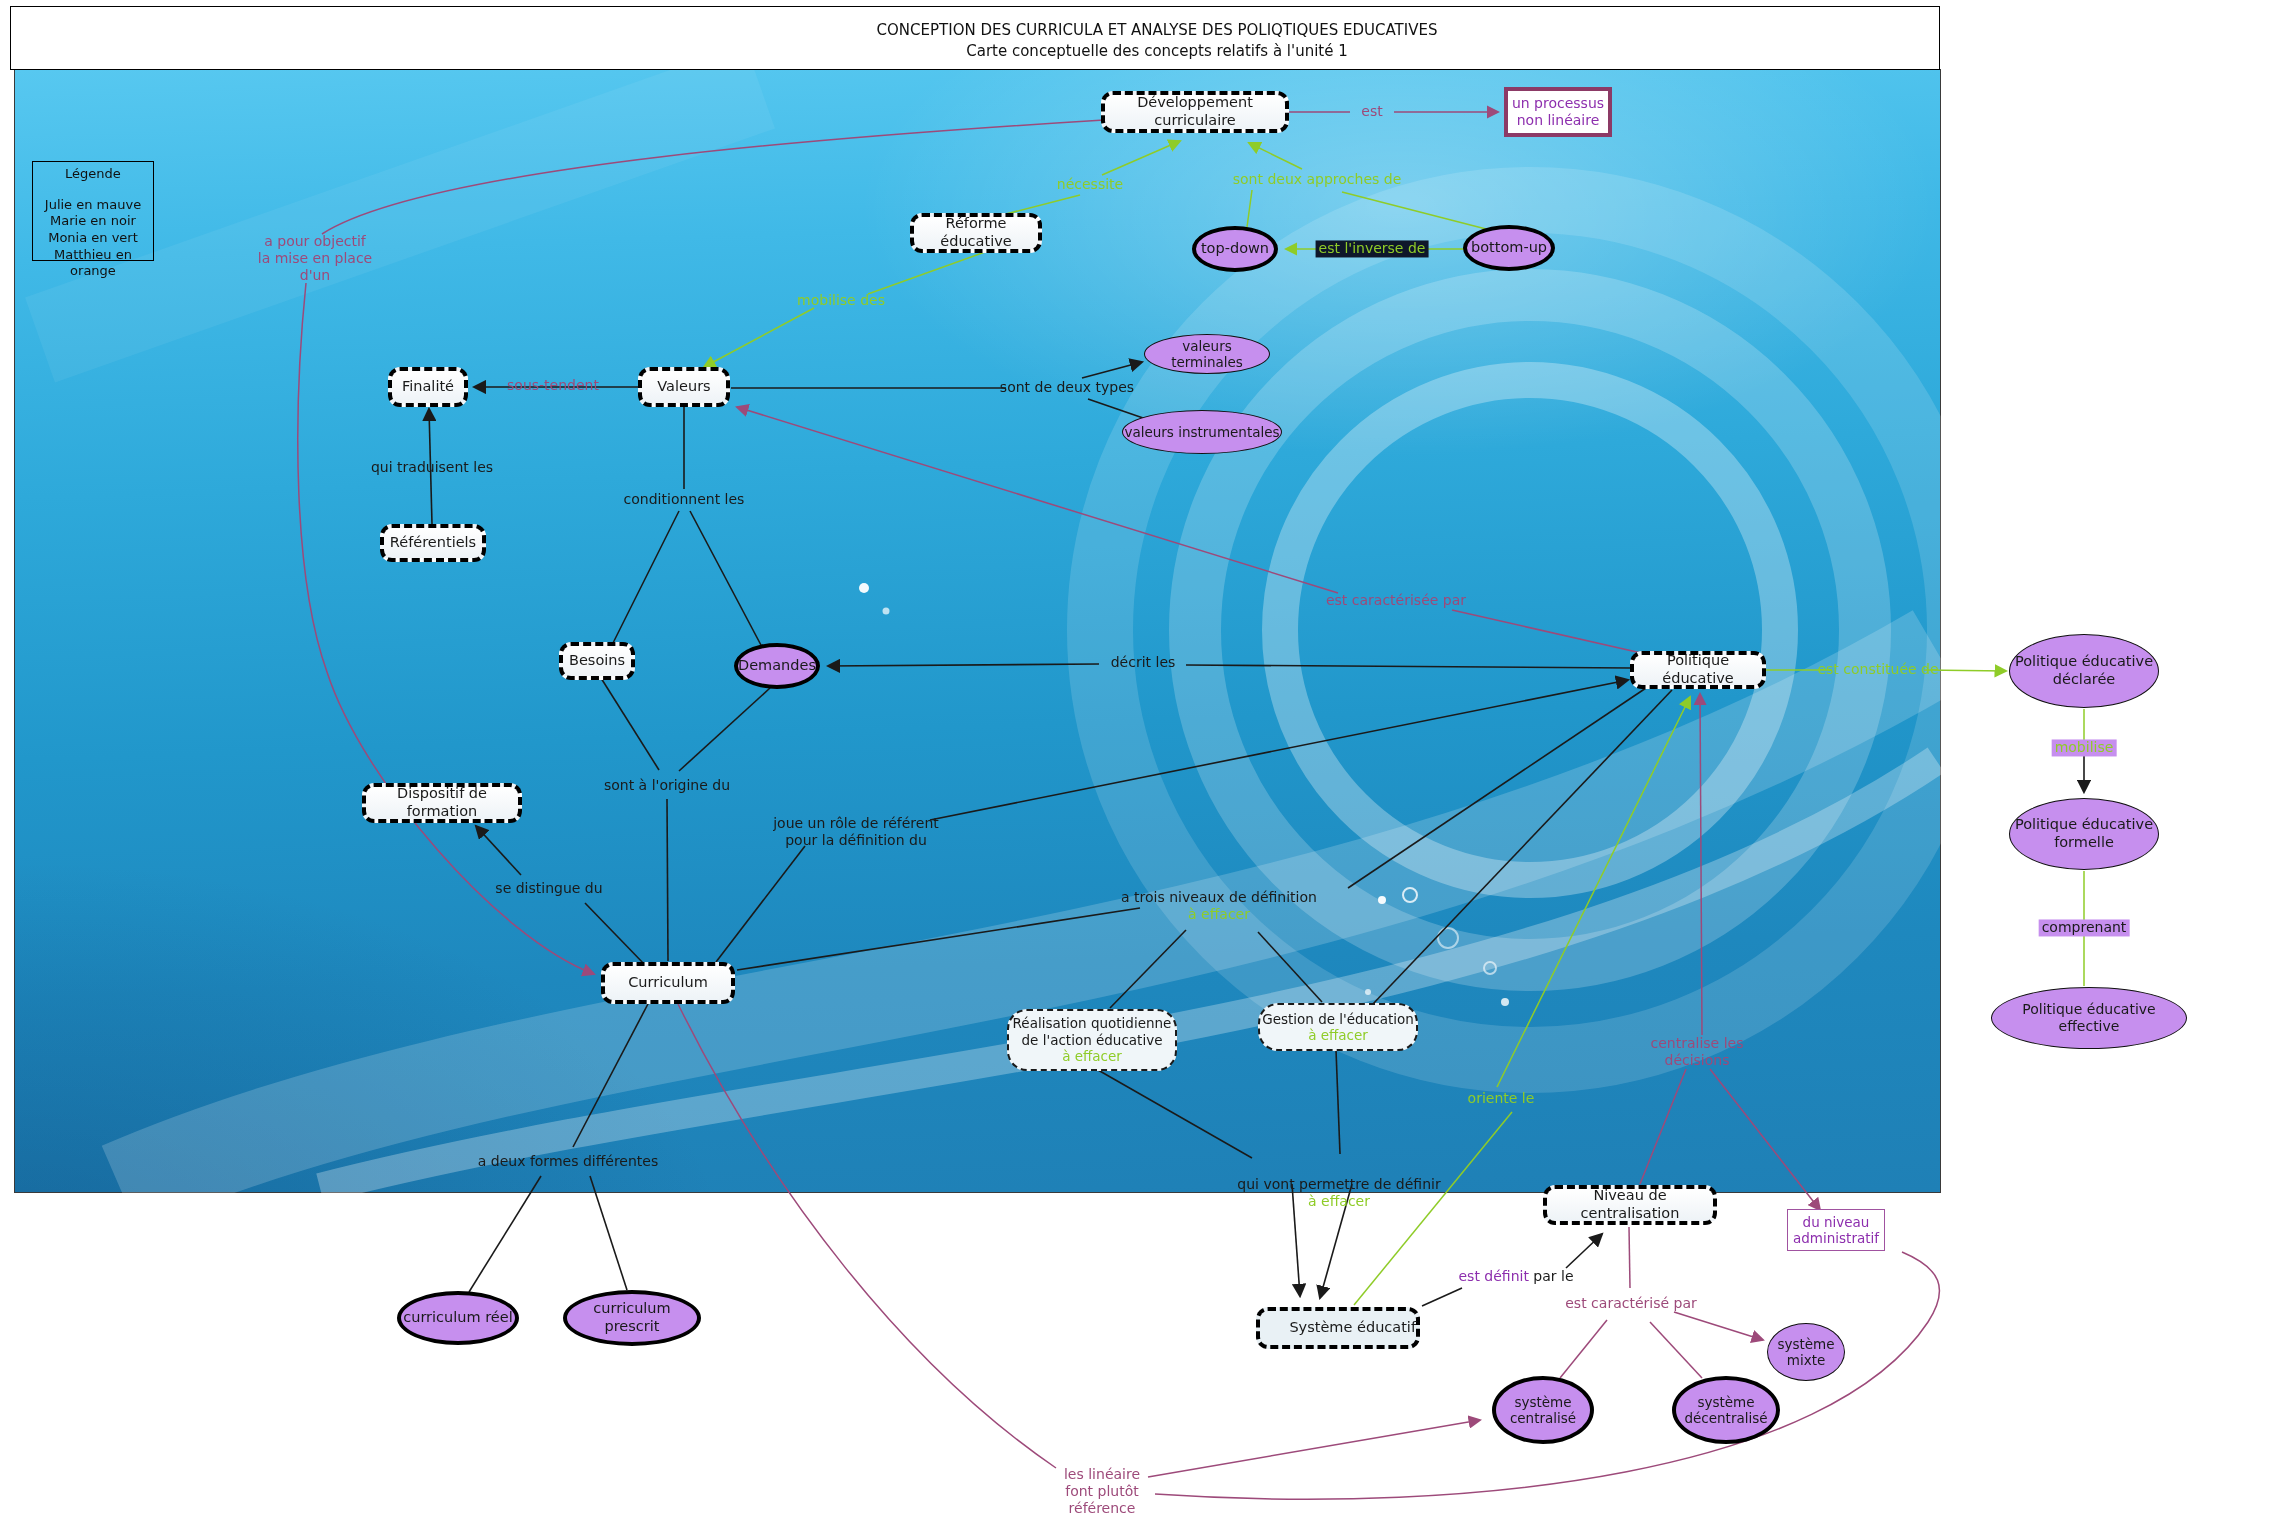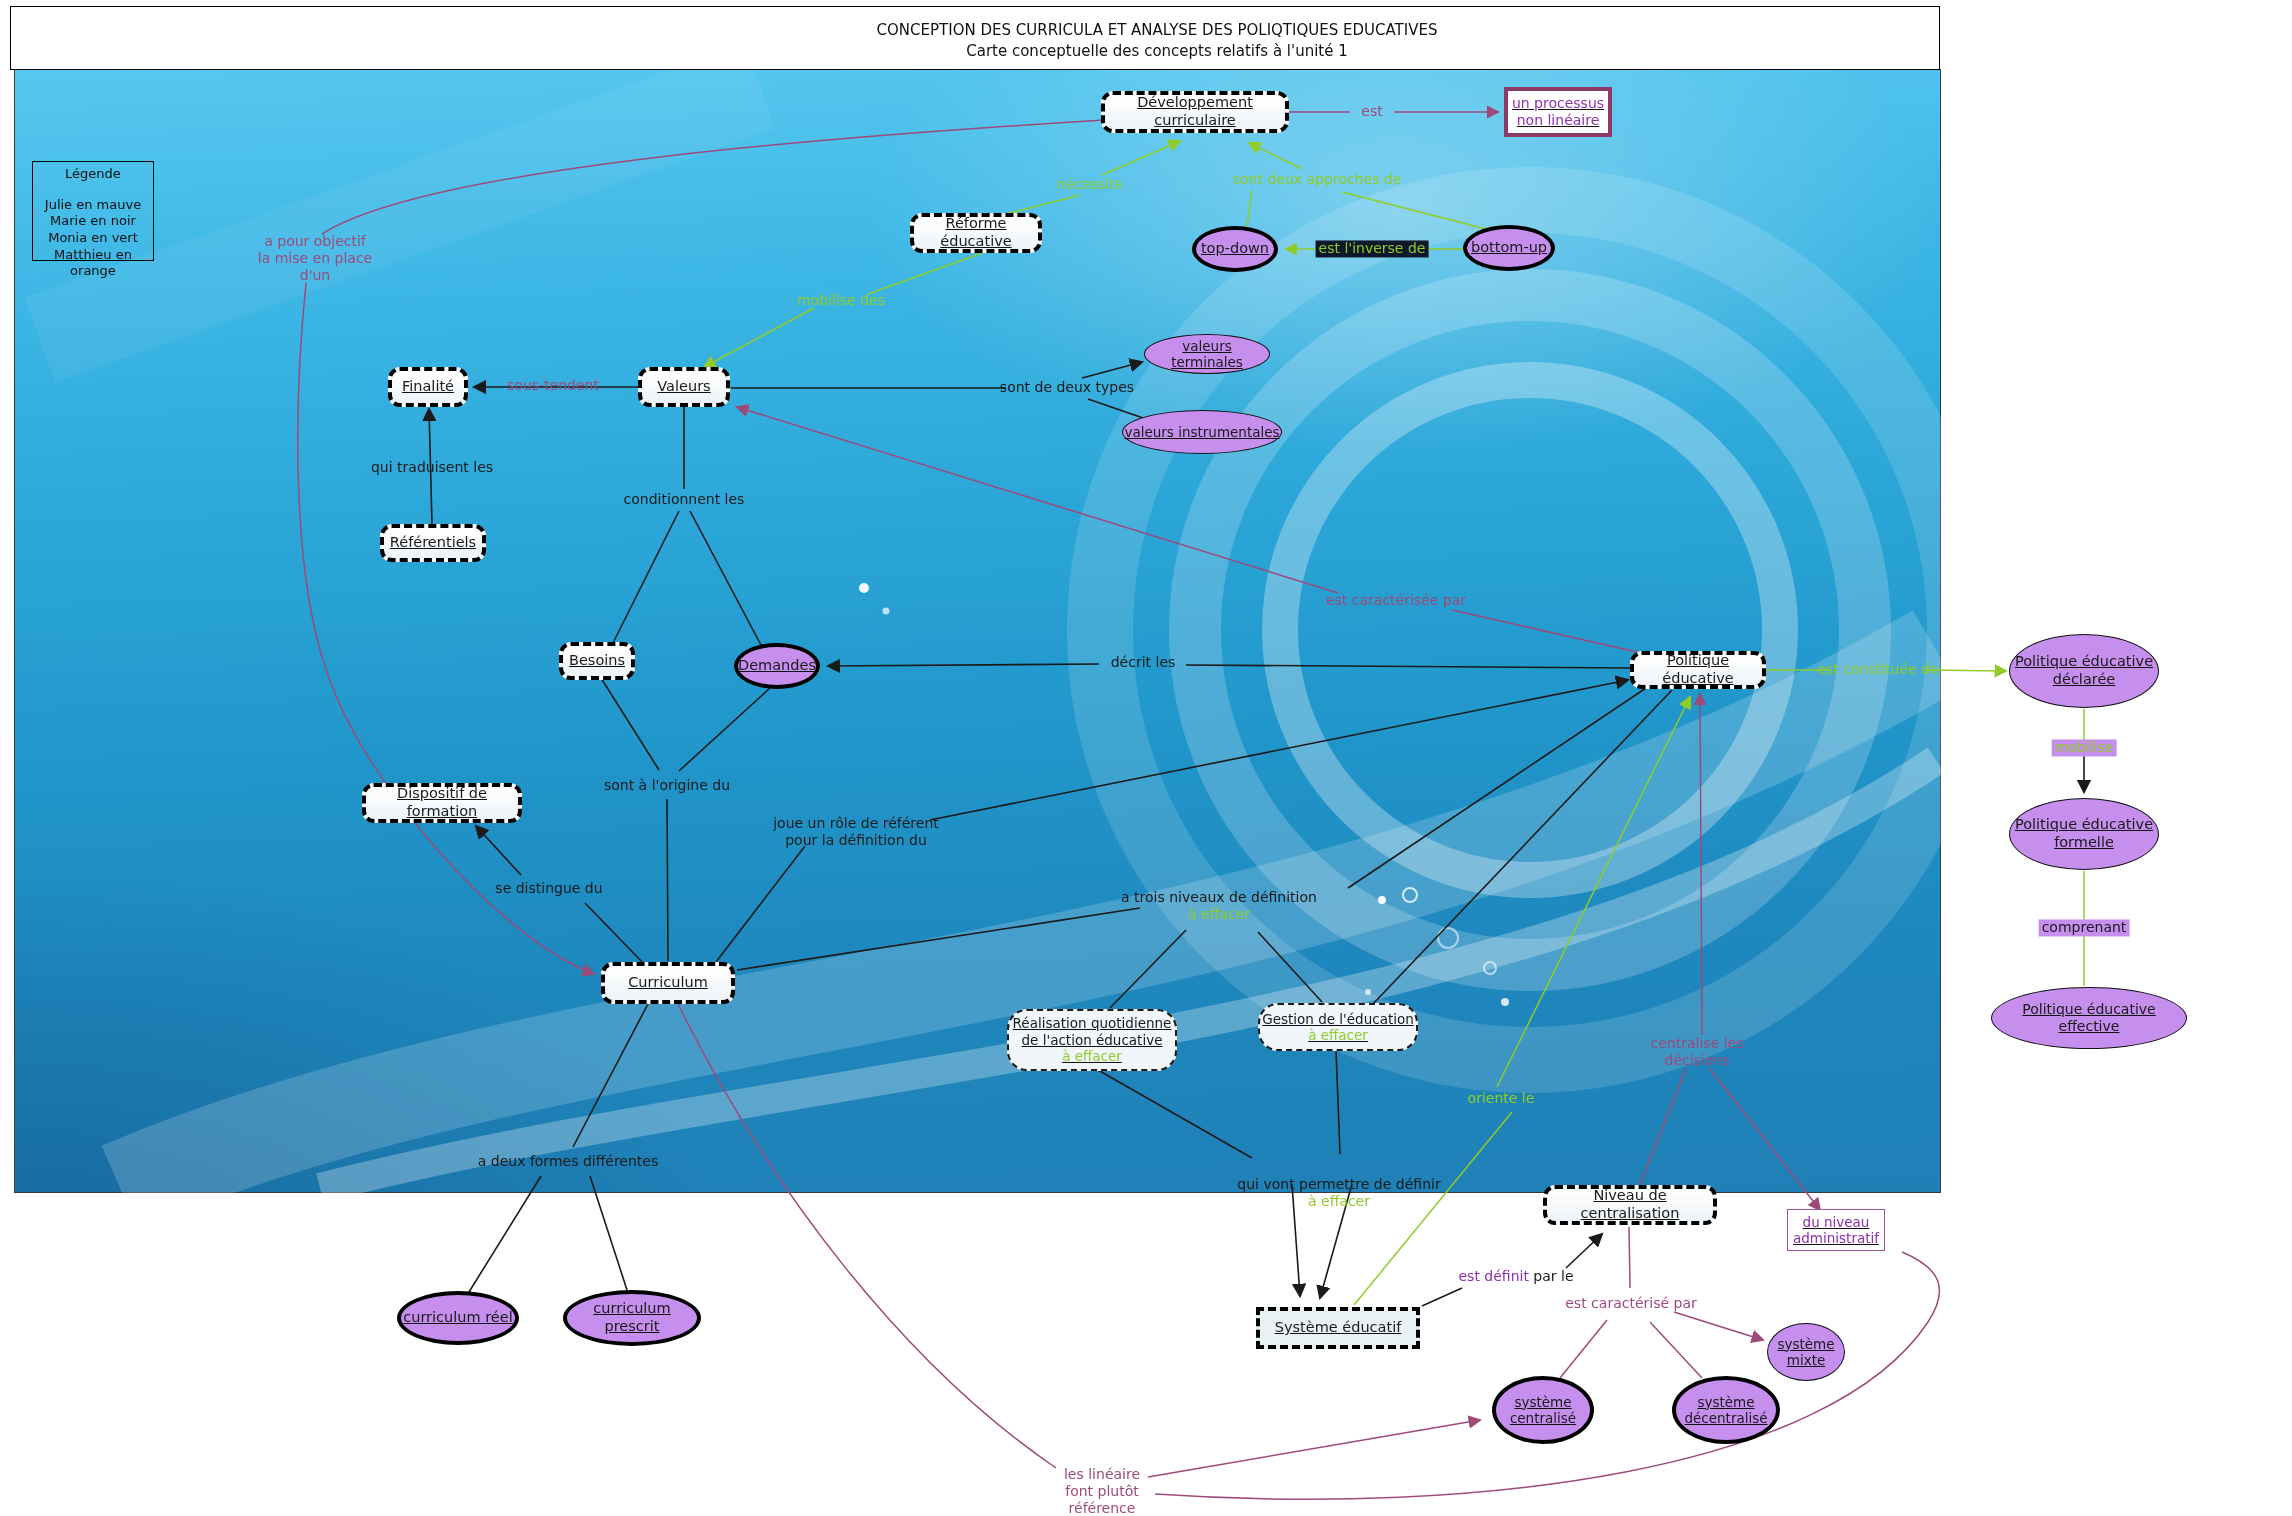--- a/index.html
+++ b/index.html
@@ -18,23 +18,23 @@
   #legend{position:absolute;left:32px;top:161px;width:122px;height:100px;border:1px solid #000;
           font-size:13px;text-align:center;line-height:1.28;padding-top:4px;box-sizing:border-box;}
   #legend .hd{margin-bottom:14px;}
   
   svg.layer{position:absolute;left:0;top:0;}
   #edges{z-index:1;} #deco{z-index:0;}
   #nodes{position:absolute;left:0;top:0;width:100%;height:100%;z-index:2;}
   
   .node{position:absolute;transform:translate(-50%,-50%);display:flex;flex-direction:column;
         align-items:center;justify-content:center;text-align:center;font-size:14.5px;line-height:1.22;
-        box-sizing:border-box;z-index:2;text-decoration:underline;}
+        box-sizing:border-box;z-index:2;}
   .mbox{background:linear-gradient(#ffffff,#eef3f7);border:4px dashed #000;border-radius:12px;}
-  .sbox{background:#e9f1f5;border:4px dashed #000;border-radius:0;}
+  .sbox{background:#e9f1f5;border:4px dashed #000;border-radius:12px;align-items:flex-end;}
   .tbox{background:#f0f6f9;border:2px dashed #1a1a1a;border-radius:20px;}
   .ethick{background:#c68fee;border:4px solid #000;border-radius:50%;}
   .ethin{background:#c68fee;border:1.6px solid #111;border-radius:50%;}
   .pbox-thick{background:#fff;border:4px solid #8c3a66;}
   .pbox-thin{background:#fff;border:1.5px solid #a052a0;}
   
   .elabel{position:absolute;transform:translate(-50%,-50%);font-size:14px;line-height:1.22;
           text-align:center;white-space:nowrap;z-index:3;}
   .c-black{color:#1a1a1a;} .c-mauve{color:#9d4a7a;} .c-green{color:#8fcc28;} .c-violet{color:#8d2fae;}
   .bg-pink{background:#0f172a;padding:0 3px;} .bg-purple{background:#c68fee;padding:0 3px;}

